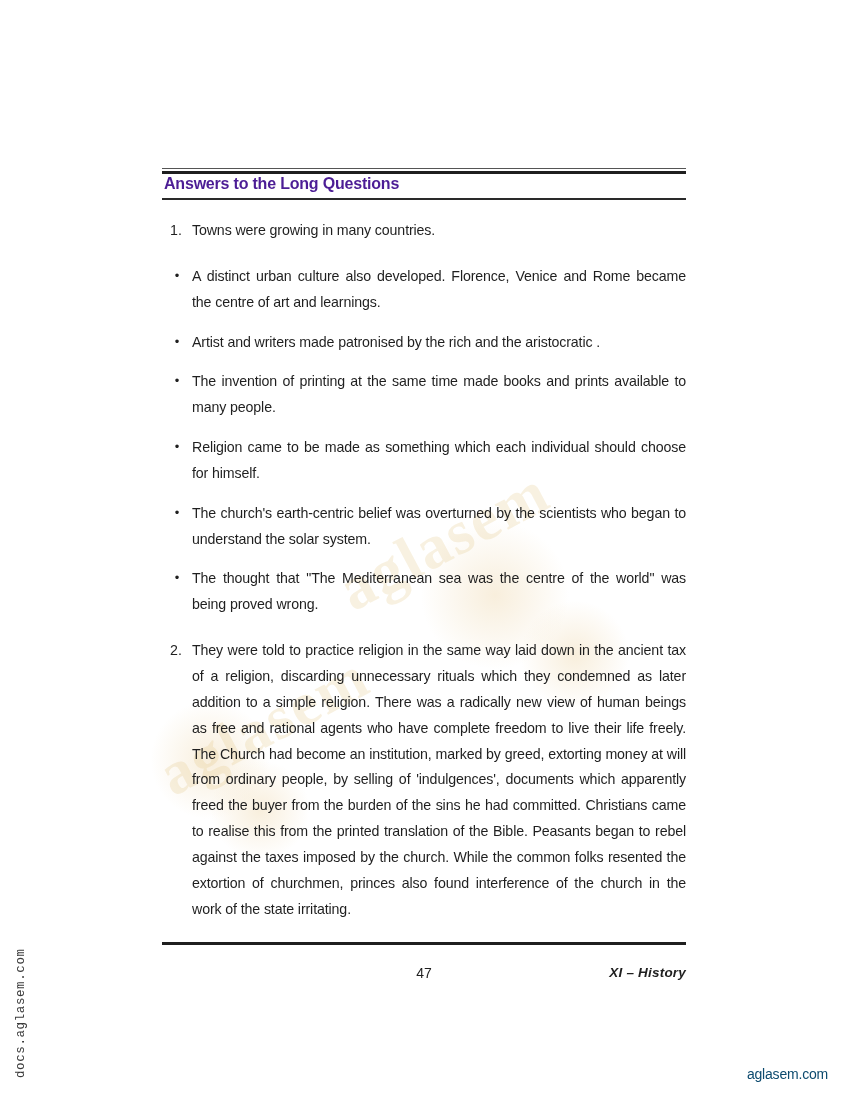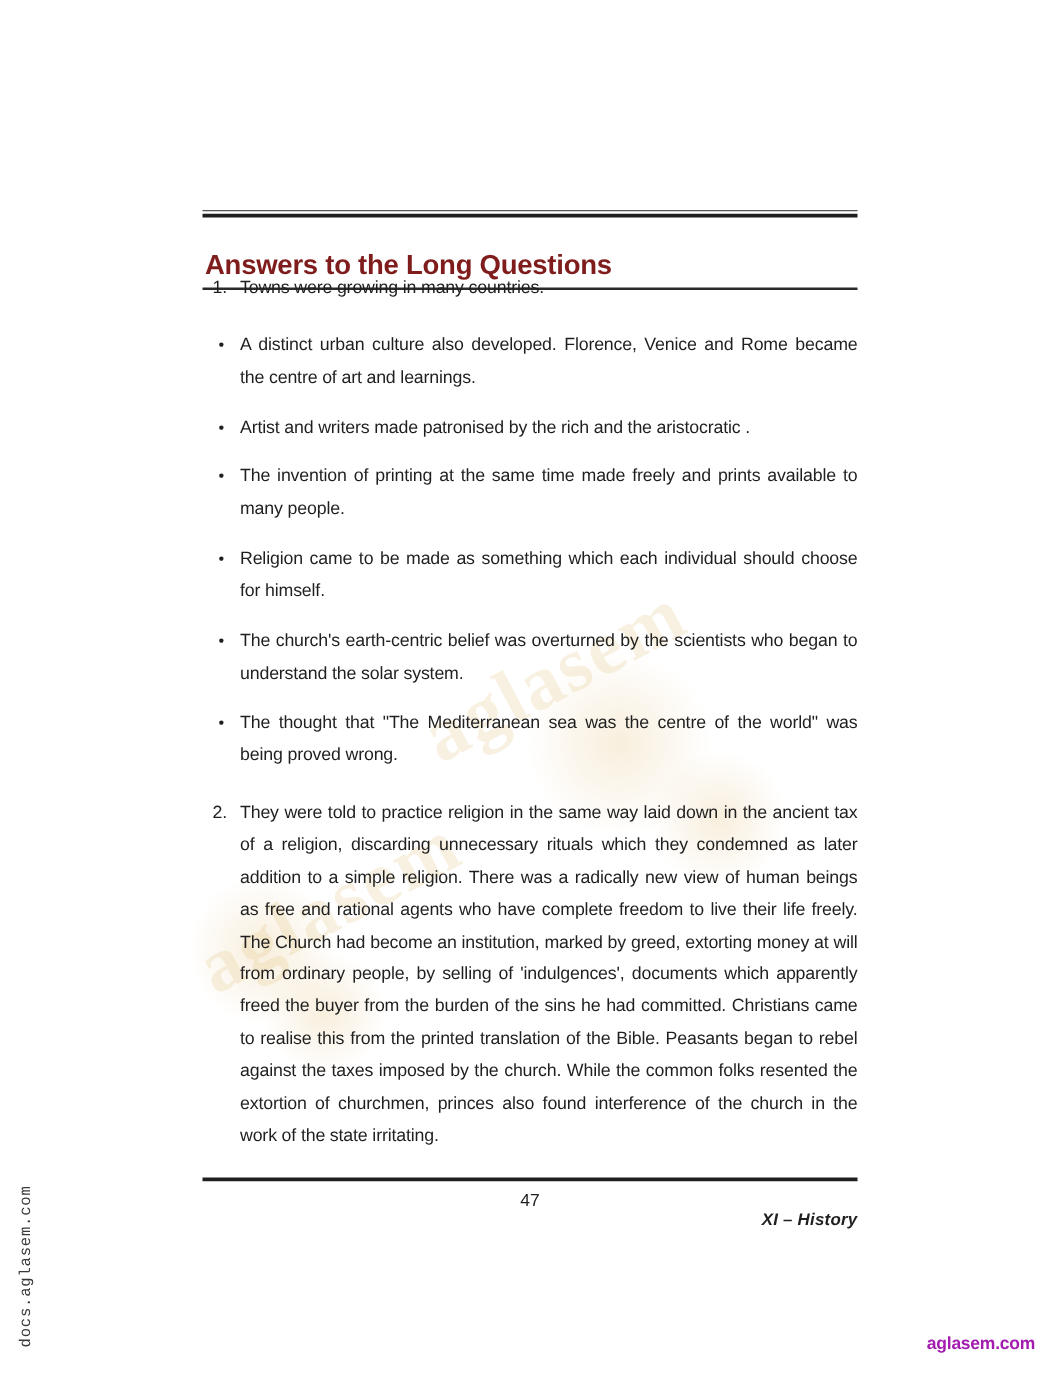--- a/index.html
+++ b/index.html
@@ -65,25 +65,25 @@
     border-bottom: 3px solid #1f1f1f;
     height: 2px;
     box-sizing: content-box;
   }
   .rule-single {
     width: 100%;
     height: 0;
     border-top: 2px solid #2a2a2a;
   }
   .doc-title {
-    font-size: 22px;
+    font-size: 16px;
     font-weight: bold;
     letter-spacing: -0.2px;
-    color: #7f1d1d;
-    padding: 24px 0 4px 2px;
+    color: #4c1d95;
+    padding: 0 0 4px 2px;
     line-height: 1.25;
   }
 
   
   .answers {
     position: absolute;
     left: 162px;
     top: 218px;
     width: 524px;
     z-index: 2;
@@ -133,33 +133,33 @@
     z-index: 2;
   }
   .footer-rule {
     width: 100%;
     height: 0;
     border-top: 3px solid #1f1f1f;
   }
   .footer-row {
     position: relative;
     height: 30px;
-    margin-top: 7px;
+    margin-top: 20px;
   }
   .page-number {
     position: absolute;
     left: 0; right: 0;
     text-align: center;
     font-size: 14px;
     color: #1f1f1f;
   }
   .footer-right {
     position: absolute;
     right: 0;
-    top: 16px;
+    top: 0;
     font-size: 13.5px;
     font-style: italic;
     font-weight: bold;
     color: #1f1f1f;
     letter-spacing: 0.2px;
   }
 
   
   .side-watermark {
     position: absolute;
@@ -175,22 +175,22 @@
     white-space: nowrap;
   }
 
   
   .brand {
     position: absolute;
     right: 22px;
     bottom: 18px;
     z-index: 3;
     font-size: 14px;
-    font-weight: bold;
-    color: #a21caf;
+    font-weight: normal;
+    color: #0c4a6e;
     letter-spacing: -0.2px;
   }
 </style>
 </head>
 <body>
 
 <div class="page">
 
   <div class="watermark-layer">
     <div class="wm-blob" style="left:150px; top:700px; width:120px; height:120px;"></div>
@@ -219,21 +219,21 @@
       <div class="item-text justified">A distinct urban culture also developed. Florence, Venice and Rome became the centre of art and learnings.</div>
     </div>
 
     <div class="item">
       <div class="marker bullet">•</div>
       <div class="item-text loose">Artist and writers made patronised by the rich and the aristocratic .</div>
     </div>
 
     <div class="item">
       <div class="marker bullet">•</div>
-      <div class="item-text justified">The invention of printing at the same time made freely and prints available to many people.</div>
+      <div class="item-text justified">The invention of printing at the same time made books and prints available to many people.</div>
     </div>
 
     <div class="item">
       <div class="marker bullet">•</div>
       <div class="item-text justified">Religion came to be made as something which each individual should choose for himself.</div>
     </div>
 
     <div class="item">
       <div class="marker bullet">•</div>
       <div class="item-text justified">The church's earth-centric belief was overturned by the scientists who began to understand the solar system.</div>

